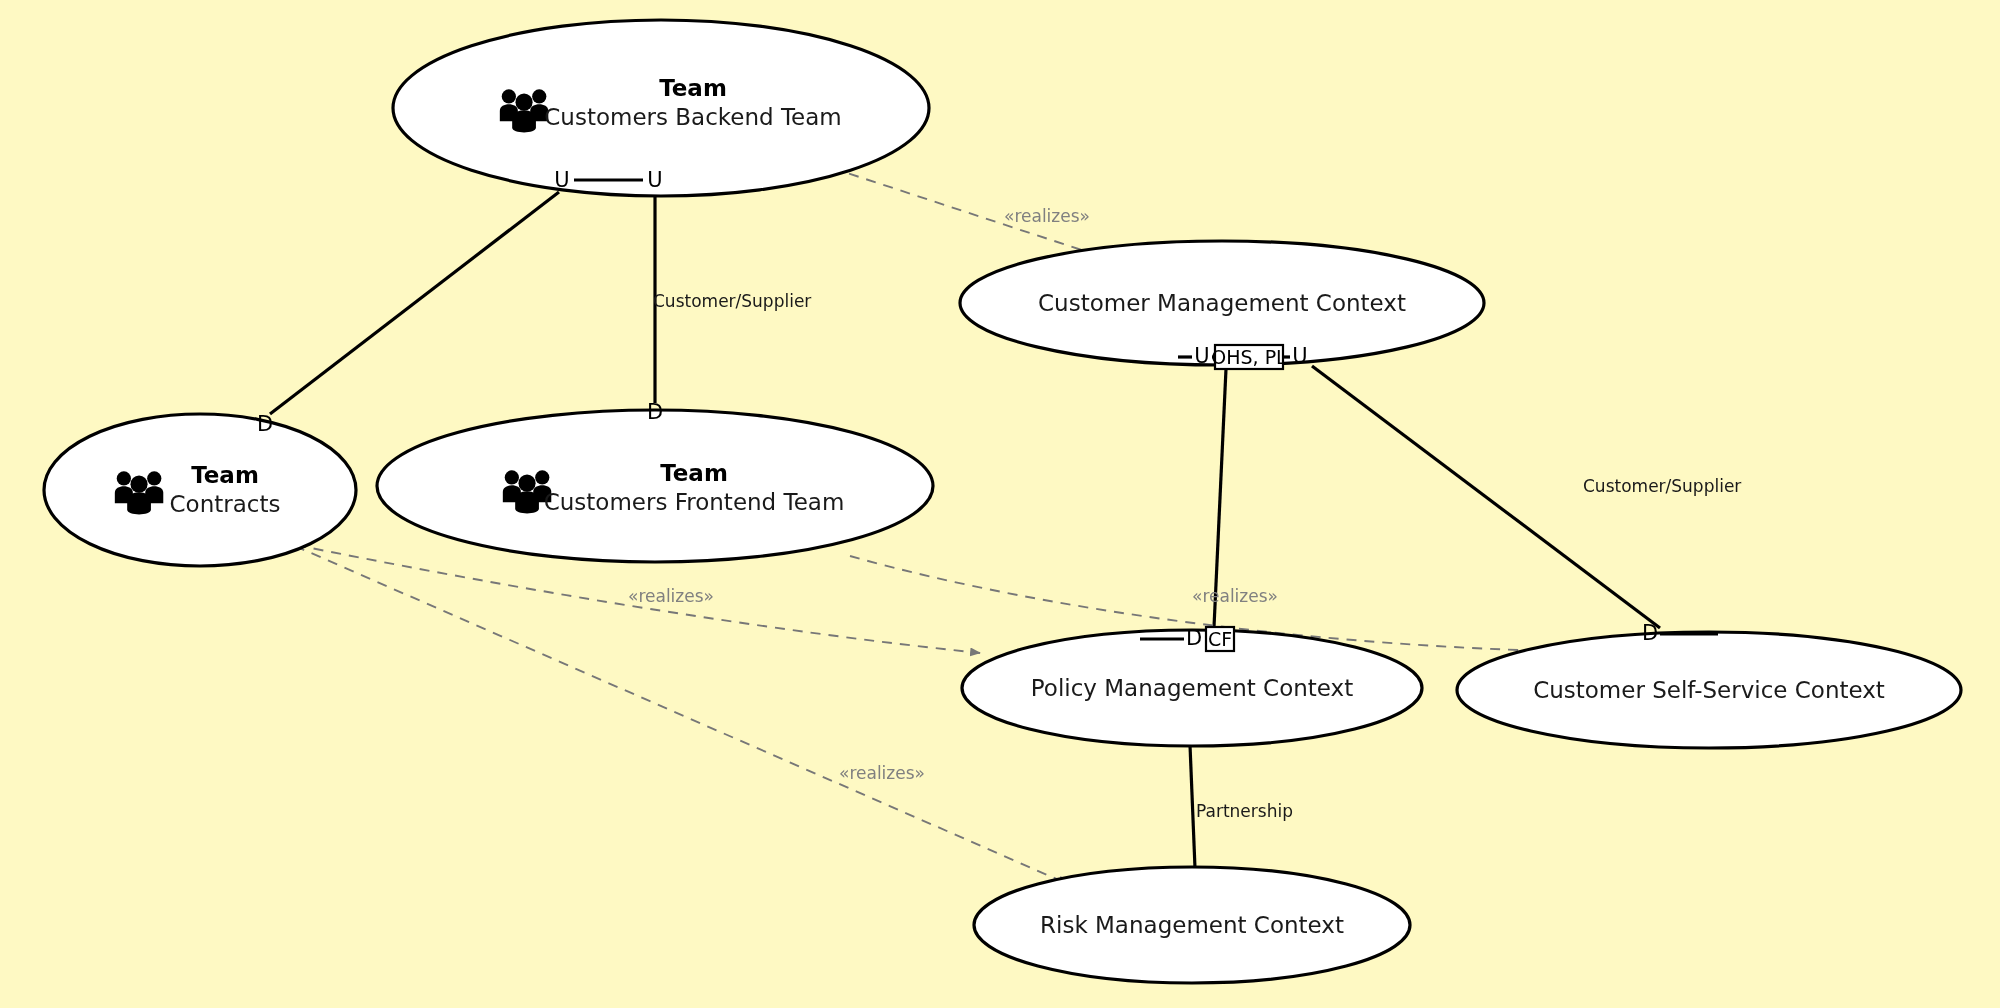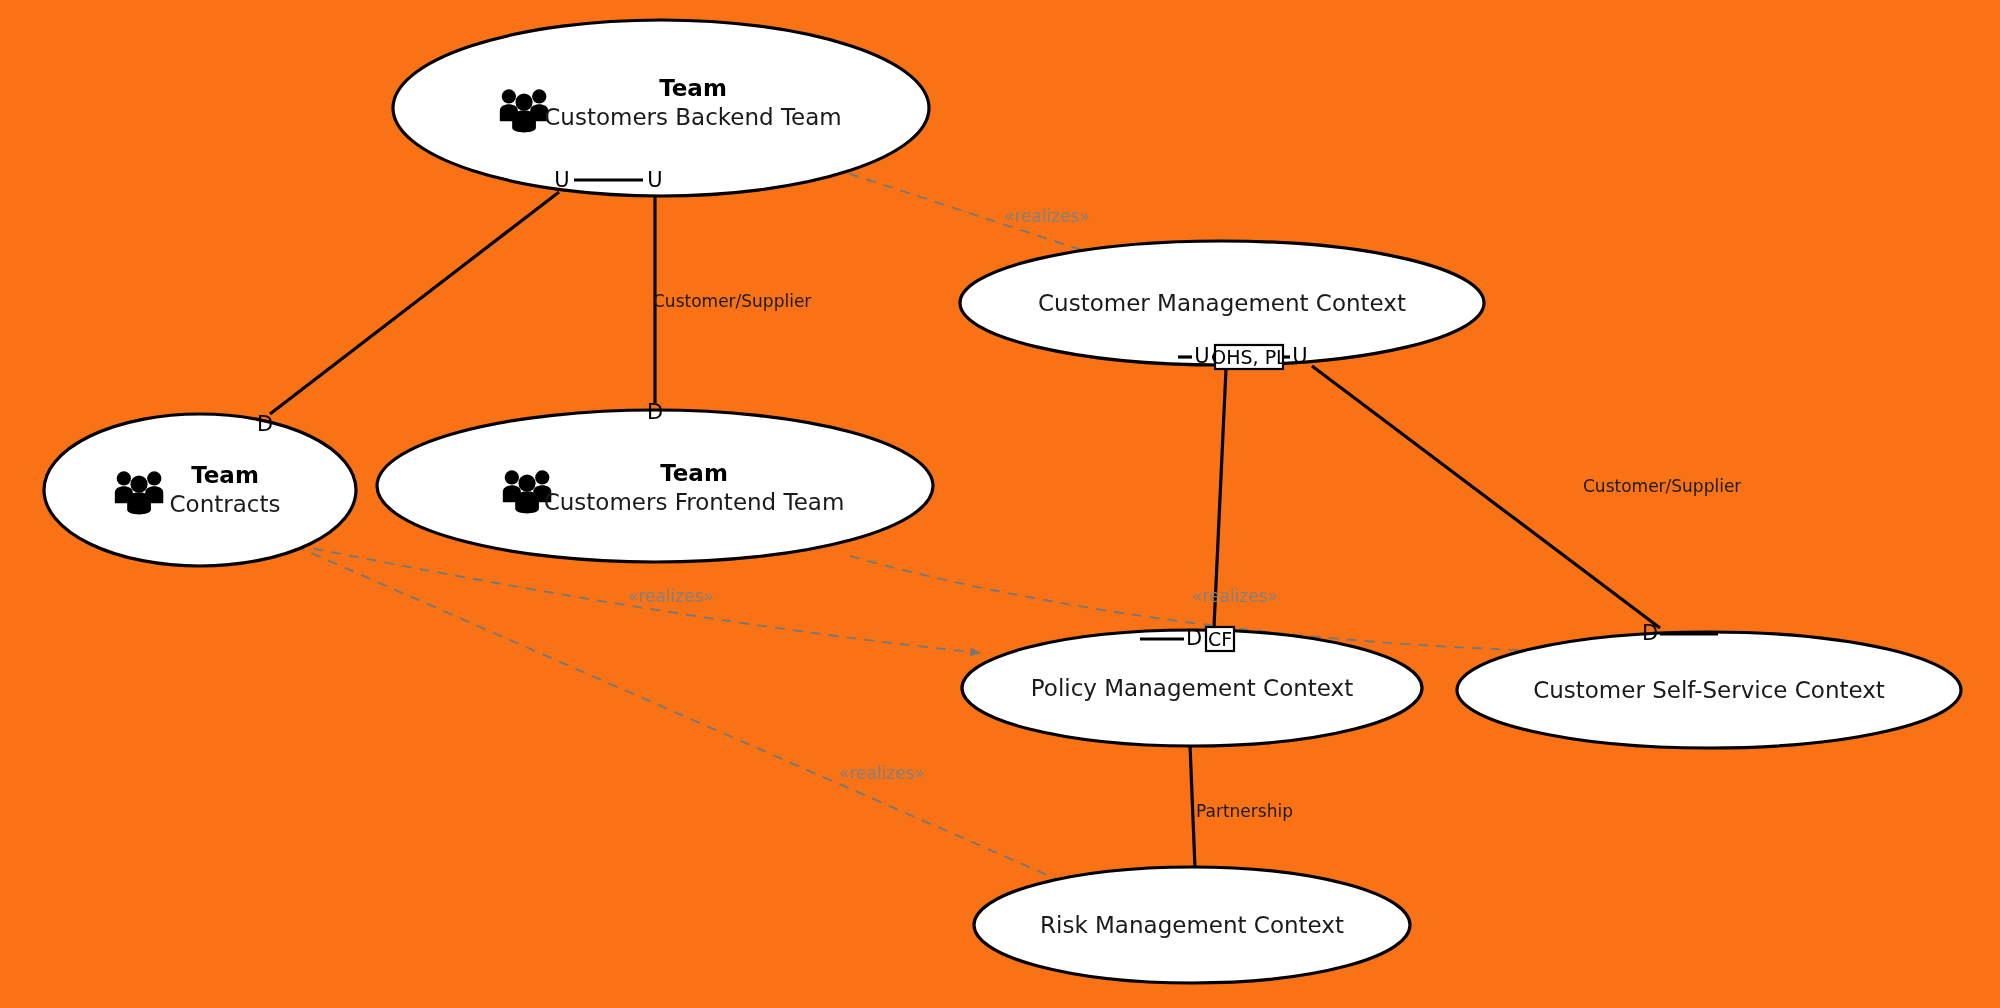--- a/index.html
+++ b/index.html
@@ -10,21 +10,21 @@
   body {
     width: 2000px;
     height: 1008px;
     font-family: "DejaVu Sans", "Liberation Sans", sans-serif;
     overflow: hidden;
   }
   #canvas {
     position: relative;
     width: 2000px;
     height: 1008px;
-    background: #f97316;
+    background: #fef9c3;
   }
   svg#diagram {
     position: absolute;
     top: 0;
     left: 0;
     width: 2000px;
     height: 1008px;
   }
   .ellipse-shape {
     fill: #ffffff;

